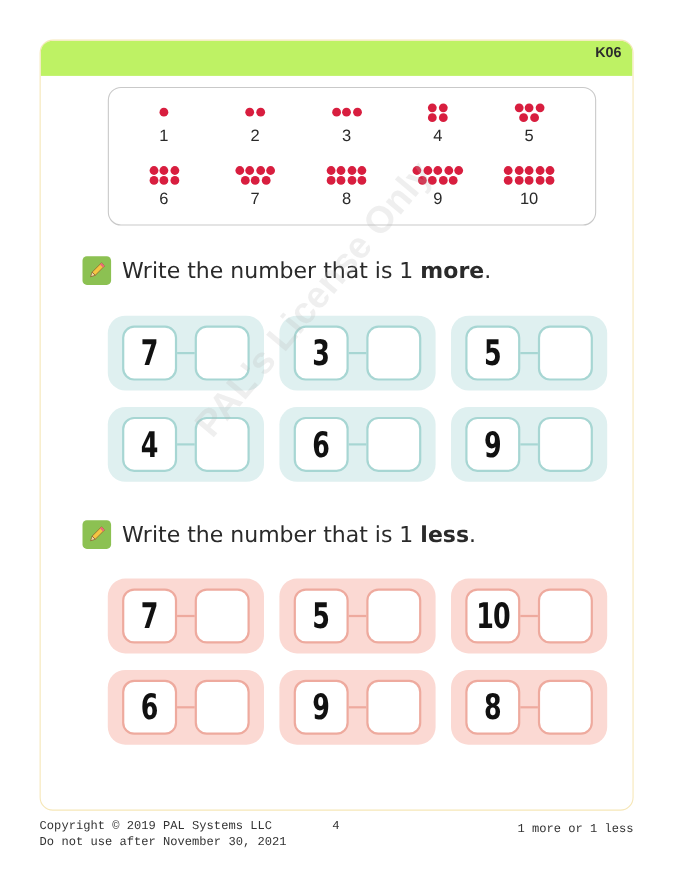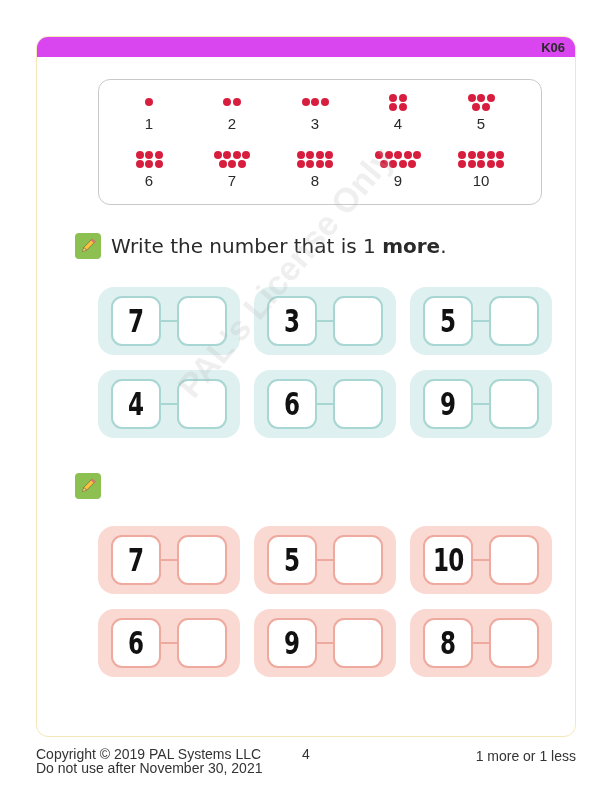--- a/index.html
+++ b/index.html
@@ -1,20 +1,20 @@
 <!DOCTYPE html>
 <html><head>
 <meta charset="utf-8">
 <style>
   html, body { margin:0; padding:0; }
   body { width:612px; height:792px; background:#ffffff; position:relative; overflow:hidden;
          font-family:"Liberation Sans", sans-serif; }
   .frame { position:absolute; left:36px; top:36px; width:540px; height:701px;
            border:1.5px solid #f6e7b8; border-radius:12px; box-sizing:border-box; background:#fff; overflow:hidden; }
-  .topbar { position:absolute; left:0; top:0; right:0; height:20px; background:#d946ef;text-align:right; }
+  .topbar { position:absolute; left:0; top:0; right:0; height:32px; background:#bef264;text-align:right; }
   .code { position:absolute; right:10px; top:3px; font-size:13px; font-weight:bold; color:#2b2b2b; }
   .dotbox { position:absolute; left:98px; top:79px; width:444px; height:126px;
             border:1.3px solid #c9c9c9; border-radius:12px; box-sizing:border-box; background:#fff; }
   .cell { position:absolute; width:70px; text-align:center; }
   .dots { display:flex; flex-direction:column; align-items:center; height:20px; justify-content:center; gap:1px; }
   .dots .r { display:flex; gap:1.5px; }
   .dot { width:8px; height:8px; border-radius:50%; background:#d81e3f; display:inline-block; }
   .num { font-size:15px; color:#2a2a2a; margin-top:3px; }
   .instr { position:absolute; left:75px; display:flex; align-items:center; gap:10px; }
   .pencil { width:26px; height:26px; border-radius:4px; background:#8cc152; display:flex; align-items:center; justify-content:center; }
@@ -29,21 +29,21 @@
   .less .box { border:2px solid #eeaa9e; }
   .box.a { left:13px; }
   .box.b { left:79px; }
   .link { position:absolute; left:63px; top:33px; width:16px; height:2px; }
   .more .link { background:#a7d6d3; }
   .less .link { background:#eeaa9e; }
   .given { font-family:"DejaVu Sans", sans-serif; font-weight:bold; font-size:32px; color:#111;
            transform:scaleX(0.72); letter-spacing:-1px; }
   .watermark { position:absolute; left:170px; top:380px; transform:rotate(-50deg); transform-origin:left top;
                font-size:34px; font-weight:bold; color:rgba(180,180,180,0.22); white-space:nowrap; pointer-events:none; }
-  .footer { position:absolute; font-size:14px; color:#333; }
+  .footer { position:absolute; font-size:11px; color:#333;font-family:Liberation Mono, monospace; }
 </style>
 </head>
 <body>
 
 <div class="frame">
   <div class="topbar">
     <span class="code">K06</span>
   </div>
 </div>
 
@@ -250,20 +250,21 @@
 <div class="instr" style="top:473px;">
   <span class="pencil">
     <svg width="18" height="18" viewBox="0 0 18 18">
         <g transform="rotate(45 9 9)">
           <rect x="7" y="1" width="4" height="12" fill="#f5c542" stroke="#8a5a2b" stroke-width="0.6"></rect>
           <rect x="7" y="1" width="4" height="2" fill="#e86b7a"></rect>
           <polygon points="7,13 11,13 9,17" fill="#f3d9a6" stroke="#8a5a2b" stroke-width="0.6"></polygon>
         </g>
       </svg>
   </span>
+  <span class="instr-text"><span>Write the number that is 1 </span><b>less</b><span>.</span></span>
 </div>
 
 <div id="less-grid">
     <div class="pair less" style="left: 98px; top: 526px;">
       <div class="box a">
         <span class="given">7</span>
       </div>
       <div class="link"></div>
       <div class="box b"></div>
     </div>

